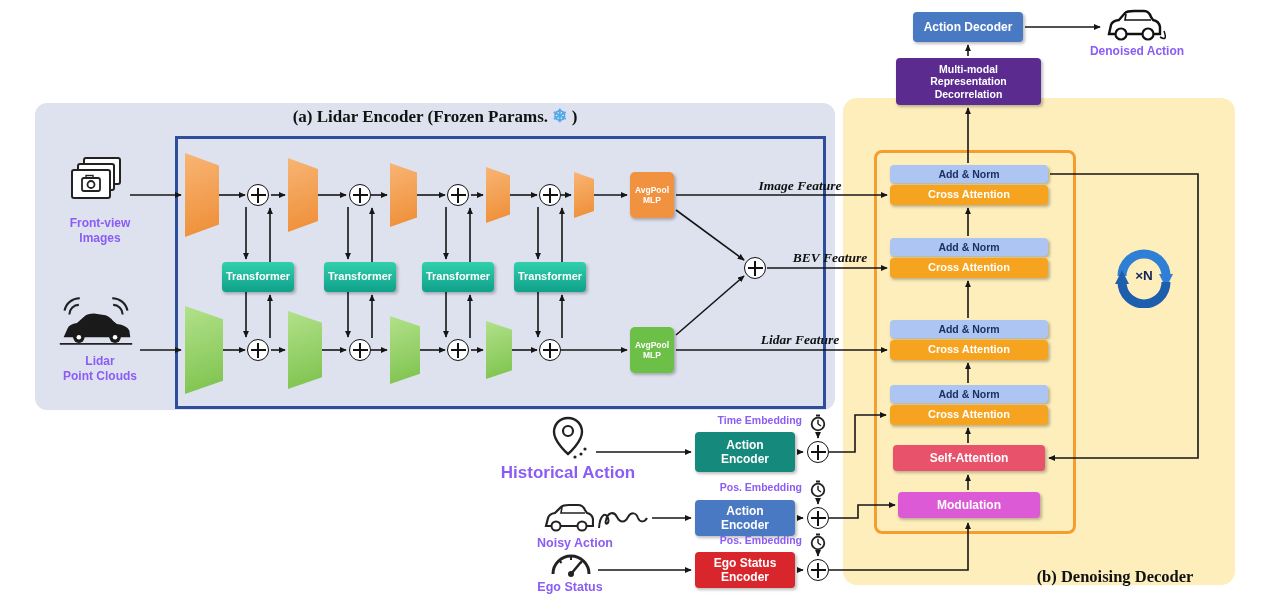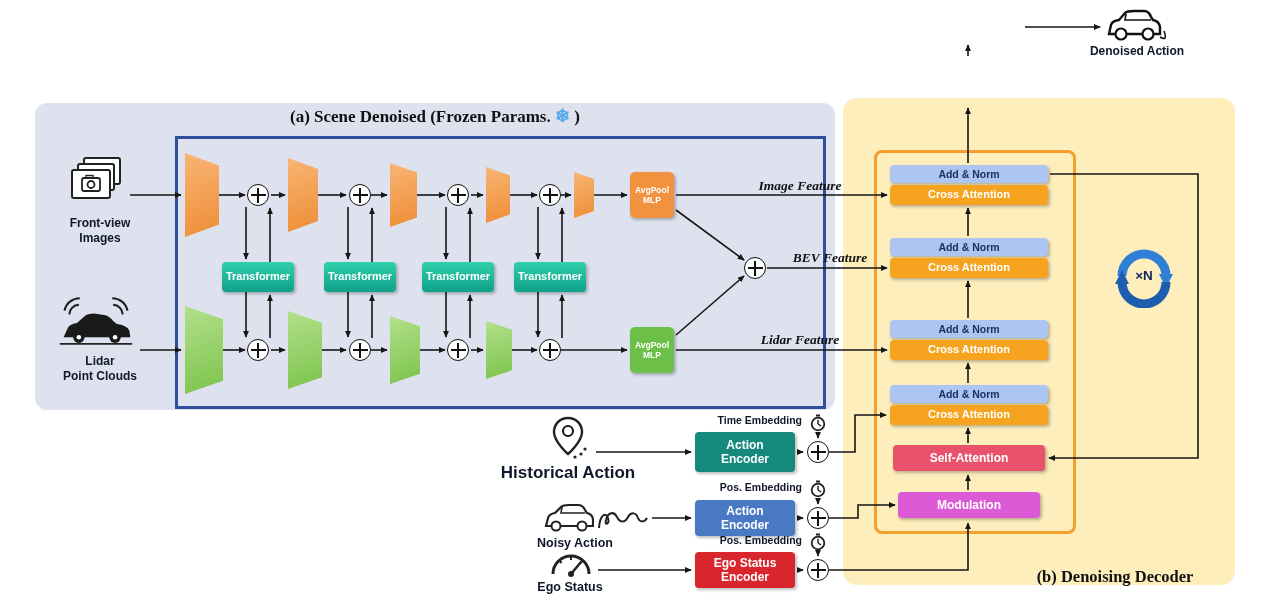--- a/index.html
+++ b/index.html
@@ -5,21 +5,21 @@
   body{margin:0;background:#fff;}
   .canvas{position:relative;width:1269px;height:612px;background:#fff;overflow:hidden;
           font-family:"Liberation Sans",sans-serif;}
   .panel{position:absolute;z-index:1;}
   .frame{position:absolute;z-index:2;background:transparent;}
   .arrows{position:absolute;left:0;top:0;z-index:5;pointer-events:none;}
   .blk{position:absolute;z-index:10;display:flex;align-items:center;justify-content:center;
        text-align:center;font-weight:bold;color:#fff;border-radius:4px;
        box-shadow:1.5px 2px 3px rgba(0,0,0,.25);line-height:1.2;}
   .ml{white-space:pre-line;}
-  .lbl{position:absolute;z-index:11;font-weight:bold;color:#0f172a;text-align:center;line-height:1.25;}
+  .lbl{position:absolute;z-index:11;font-weight:bold;color:#8b5cf6;text-align:center;line-height:1.25;}
   .feat{position:absolute;z-index:11;font-family:"Liberation Serif",serif;font-style:italic;
         font-weight:bold;font-size:13.5px;color:#111;text-align:center;}
   .title{position:absolute;z-index:11;font-family:"Liberation Serif",serif;font-weight:bold;
          color:#111;text-align:center;}
   .tz{position:absolute;z-index:10;clip-path:polygon(0 0,100% 15%,100% 85%,0 100%);}
   .tz-o{background:linear-gradient(160deg,#f8b574,#ee8d35);}
   .tz-g{background:linear-gradient(160deg,#b2e18a,#7cc24c);}
   .tf{background:linear-gradient(180deg,#31d0ac,#0fa08a);font-size:11px;}
   .plus{position:absolute;z-index:12;width:22px;height:22px;margin:-11px 0 0 -11px;
         border:1.7px solid #111;border-radius:50%;background:#fff;box-sizing:border-box;}
@@ -113,21 +113,21 @@
       <line x1="818" y1="432" x2="818" y2="438" marker-end="url(#ah)"></line>
       <line x1="818" y1="498" x2="818" y2="504" marker-end="url(#ah)"></line>
       <line x1="818" y1="551" x2="818" y2="556" marker-end="url(#ah)"></line>
       <path d="M829,452 L855,452 L855,415 L886,415" marker-end="url(#ah)"></path>
       <path d="M829,518 L858,518 L858,505 L895,505" marker-end="url(#ah)"></path>
       <path d="M829,570 L968,570 L968,523" marker-end="url(#ah)"></path>
     </g>
   </svg>
 
   <div class="title" style="left:135px;top:105px;width:600px;font-size:17px;">
-    <span>(a) Scene Denoised  (Frozen Params.</span>
+    <span>(a) Lidar Encoder  (Frozen Params.</span>
     <span style="color:#53a9e9;font-size:18px;">❄</span>
     <span>)</span>
   </div>
 
   <svg class="icon" style="left:70px;top:156px;" width="56" height="46" viewBox="0 0 56 46">
     <rect x="14" y="2" width="36" height="26" rx="2" fill="#fff" stroke="#222" stroke-width="2"></rect>
     <rect x="8" y="8" width="36" height="26" rx="2" fill="#fff" stroke="#222" stroke-width="2"></rect>
     <rect x="2" y="14" width="38" height="28" rx="2" fill="#fff" stroke="#222" stroke-width="2"></rect>
     <rect x="16" y="19.5" width="7" height="4" fill="#fff" stroke="#222" stroke-width="1.4"></rect>
     <rect x="12" y="22" width="18" height="13" rx="2" fill="#fff" stroke="#222" stroke-width="1.8"></rect>
@@ -200,20 +200,24 @@
   <div class="blk" style="left:898px;top:492px;width:142px;height:26px;background:#dd5ad6;font-size:12px;">Modulation</div>
 
   <svg class="icon" style="left:1112px;top:244px;" width="64" height="64" viewBox="0 0 64 64">
     <path d="M10,32 A22,22 0 0 1 54,32" stroke="#2f7fd6" stroke-width="9" fill="none"></path>
     <path d="M47,30 L61,30 L54,44 Z" fill="#2f7fd6"></path>
     <path d="M54,38 A22,22 0 0 1 10,38" stroke="#1d5fae" stroke-width="9" fill="none"></path>
     <path d="M3,40 L17,40 L10,26 Z" fill="#1d5fae"></path>
   </svg>
   <div class="lbl" style="left:1128px;top:268px;width:32px;font-size:13.5px;color:#12245a;">×N</div>
 
+  <div class="blk ml" style="left:896px;top:58px;width:145px;height:47px;background:#5b2b90;font-size:10.5px;">Multi-modal
+Representation
+Decorrelation</div>
+  <div class="blk" style="left:913px;top:12px;width:110px;height:30px;background:#4a79c4;font-size:12px;">Action Decoder</div>
   <svg class="icon" style="left:1104px;top:6px;" width="66" height="38" viewBox="0 0 66 38">
     <path d="M5,28 L7,19 Q8,15 15,14 L21,7 Q23,5 30,5 L40,5 Q45,5 47,11 L49,14 Q55,15 56,21 L56,28 Z" fill="#fff" stroke="#111" stroke-width="2.4"></path>
     <circle cx="17" cy="28" r="5.5" fill="#fff" stroke="#111" stroke-width="2.2"></circle>
     <circle cx="44" cy="28" r="5.5" fill="#fff" stroke="#111" stroke-width="2.2"></circle>
     <path d="M22,8 L21,14 L47,14" stroke="#111" stroke-width="1.6" fill="none"></path>
     <path d="M56,31 Q64,36 60,25" stroke="#111" stroke-width="1.5" fill="none"></path>
   </svg>
   <div class="lbl" style="left:1078px;top:44px;width:118px;font-size:12px;">Denoised Action</div>
 
   <svg class="icon" style="left:548px;top:416px;" width="40" height="44" viewBox="0 0 40 44">

